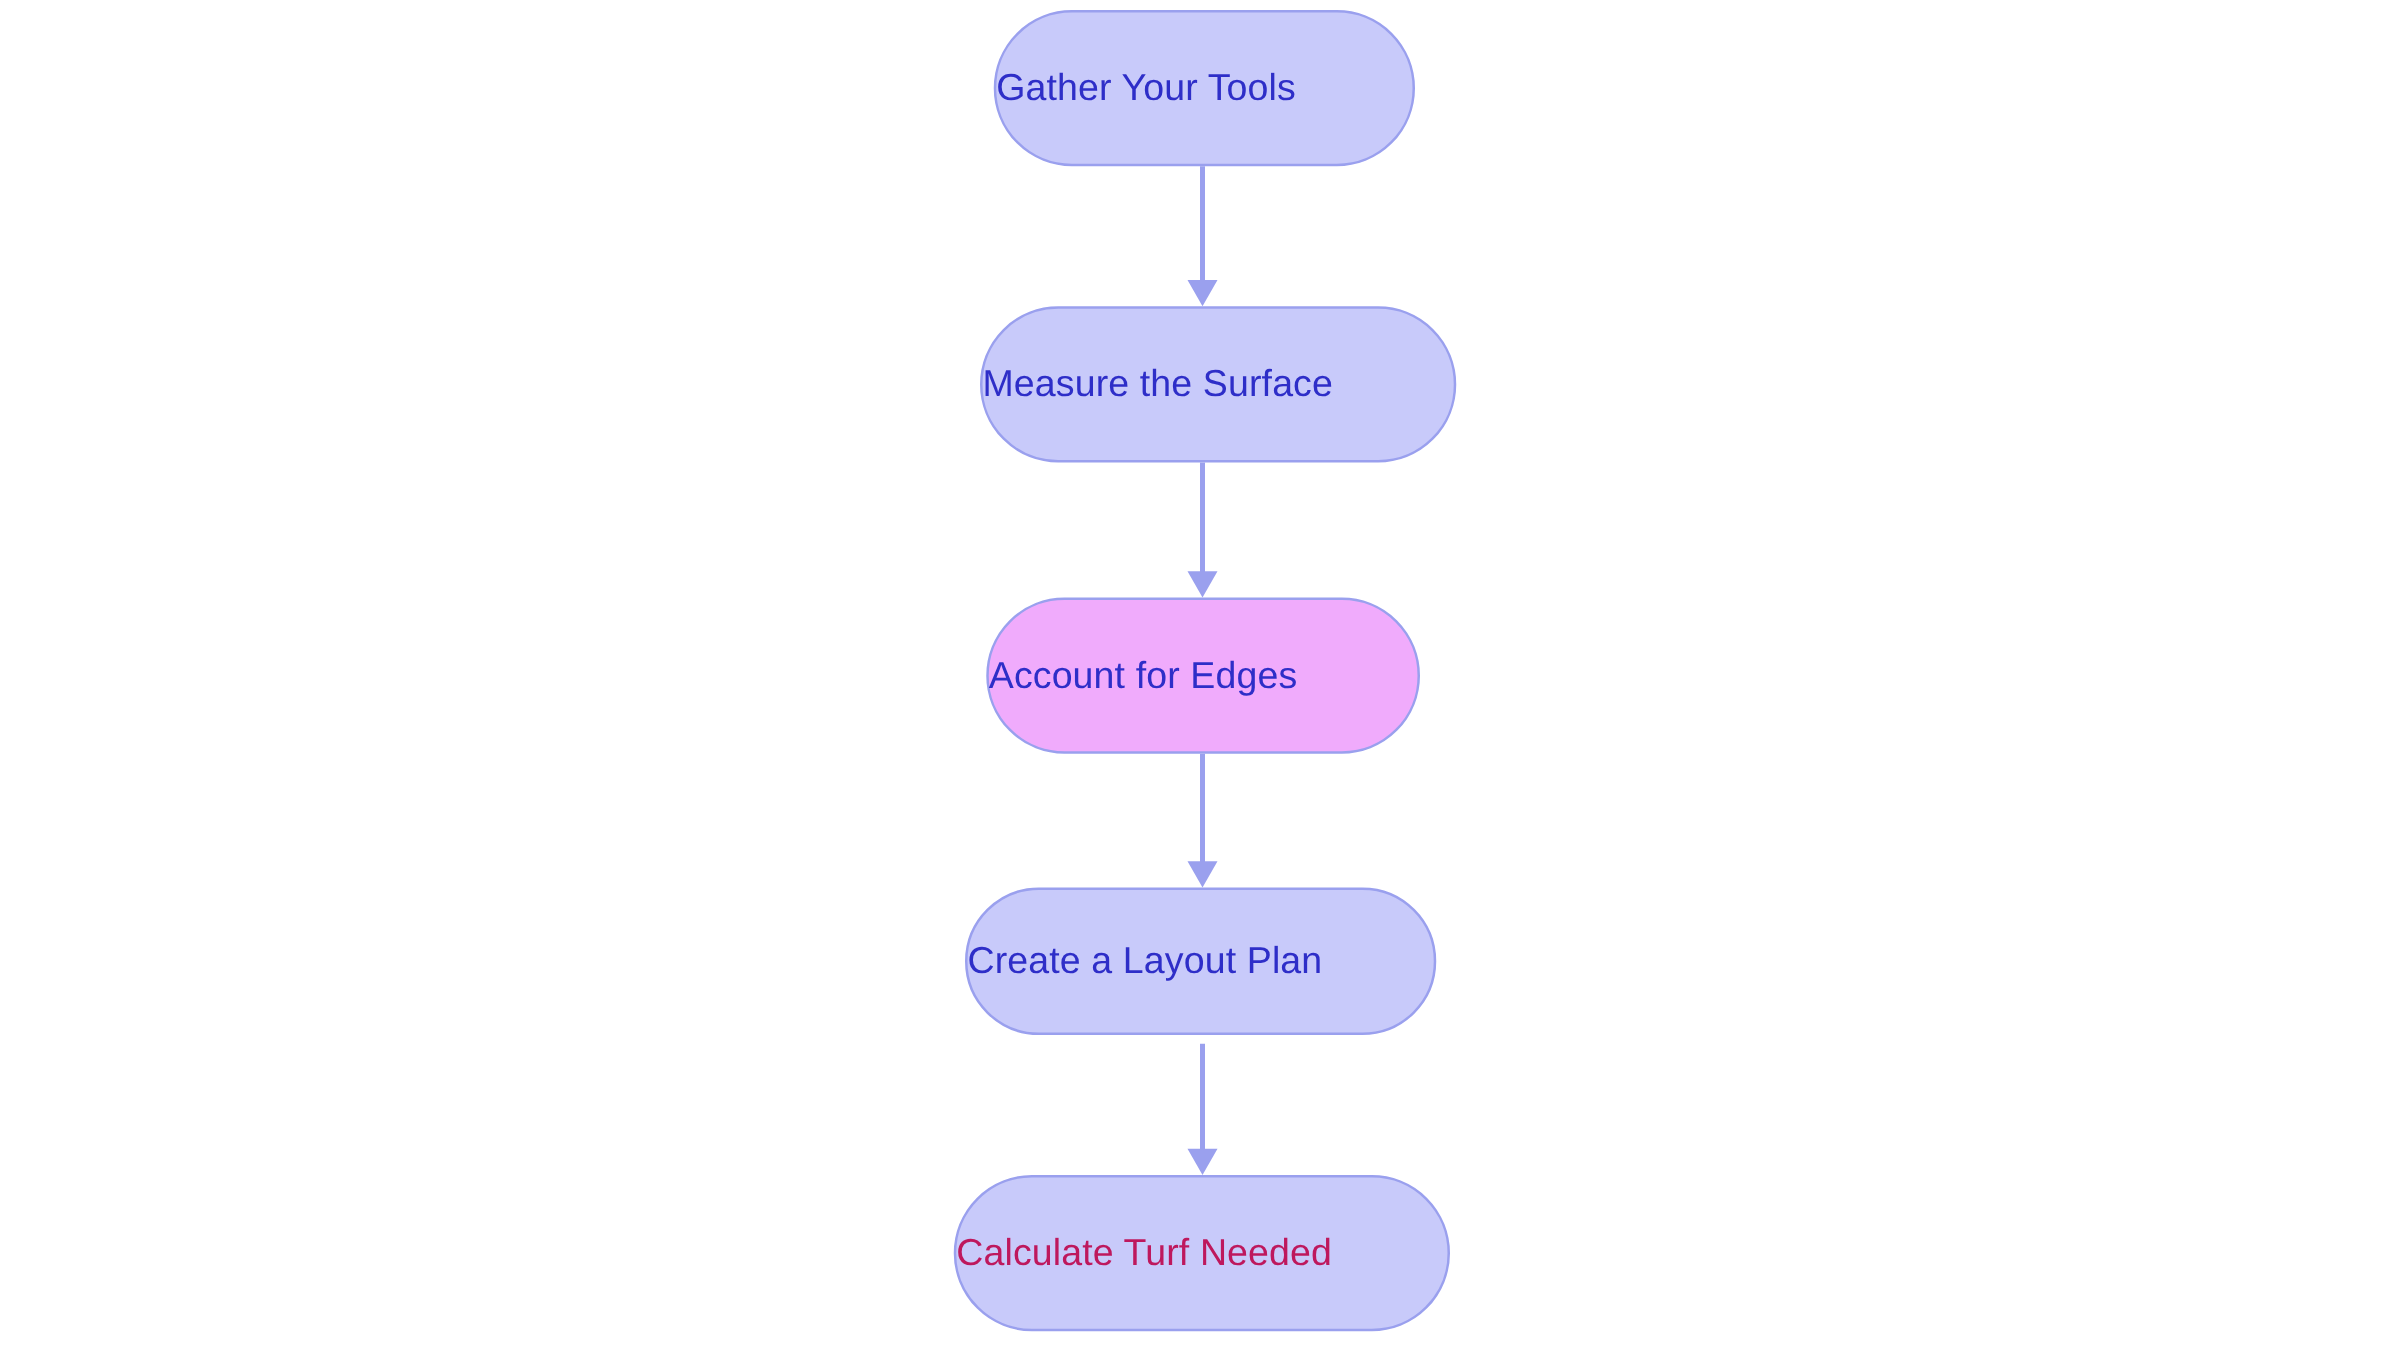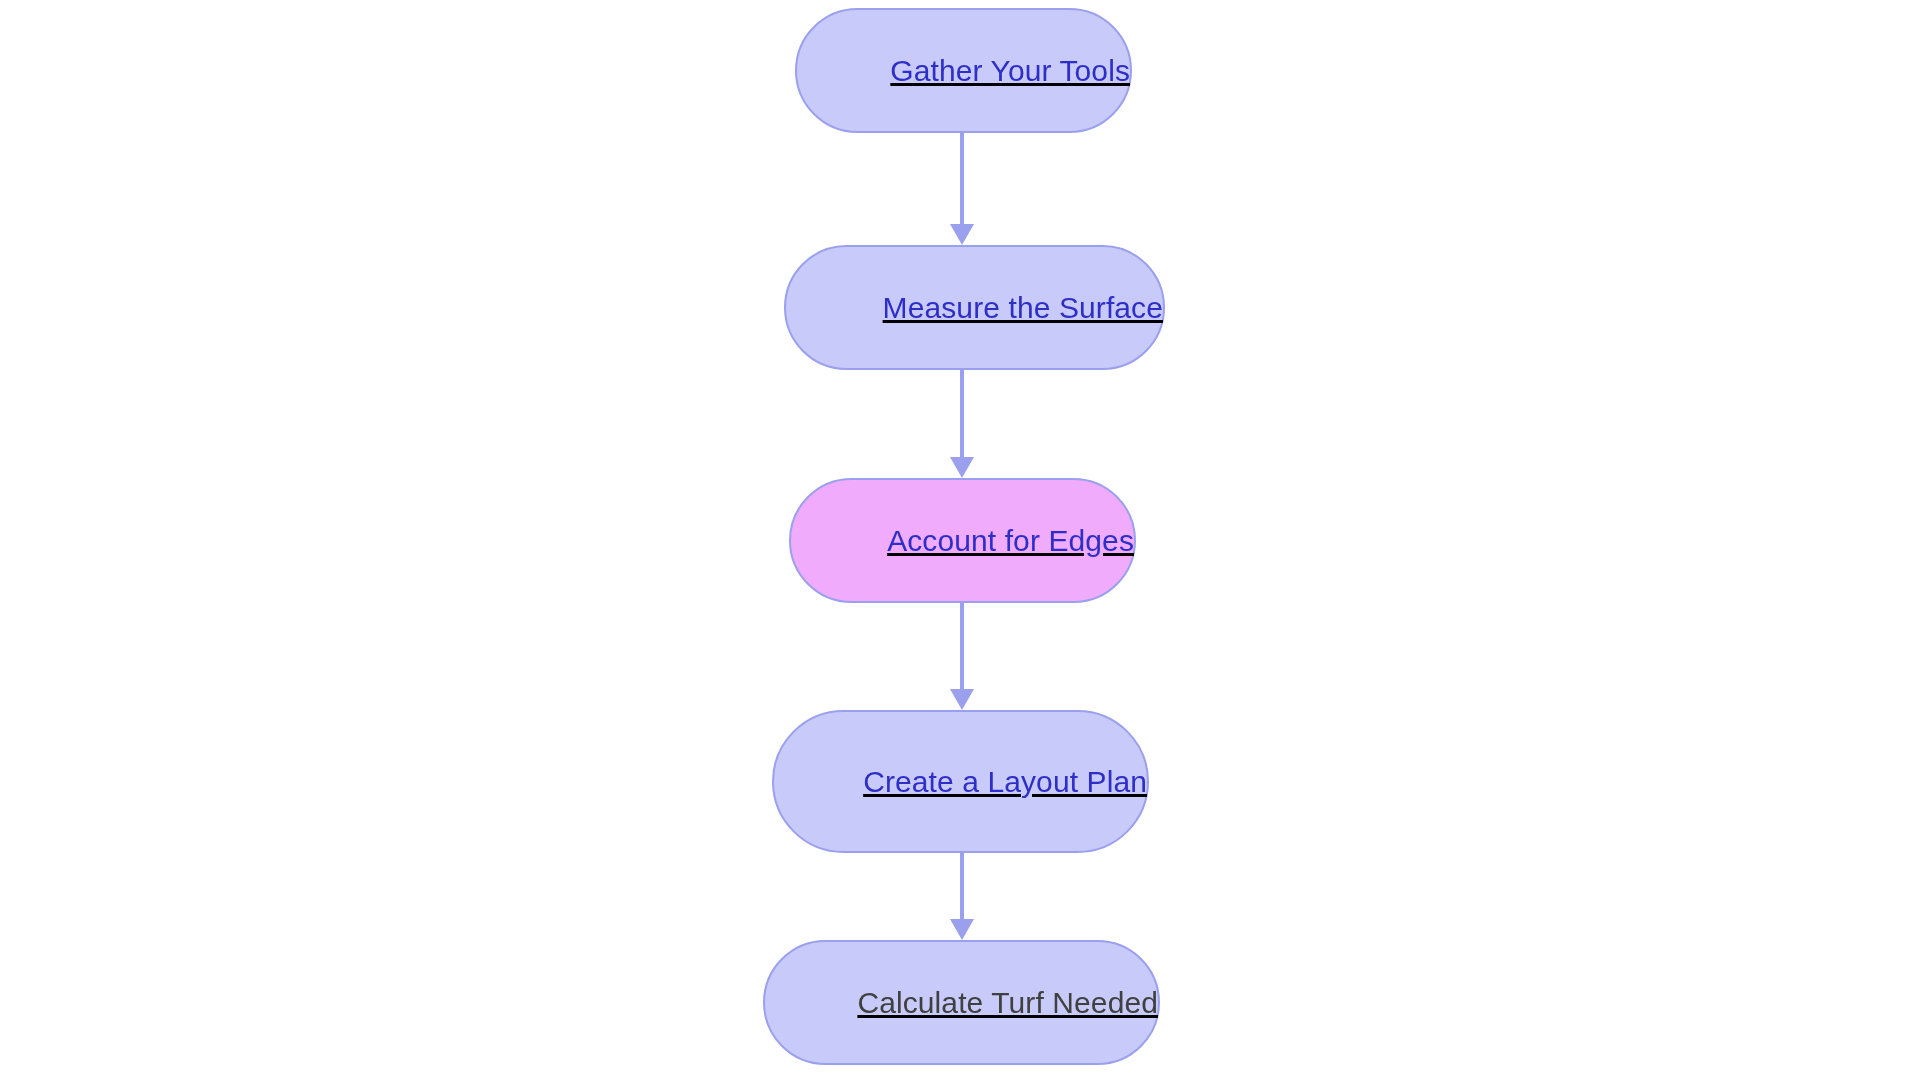--- a/index.html
+++ b/index.html
@@ -30,27 +30,26 @@
     position: absolute;
     inset: 0;
     width: 1920px;
     height: 1083px;
   }
   .flow-node {
     position: absolute;
     box-sizing: border-box;
     display: flex;
     align-items: center;
-    justify-content: flex-end;
+    justify-content: flex-start;
     background: #c8cafa;
     border: 2px solid #9aa0ee;
     border-radius: 999px;
     -webkit-user-select: none;
     user-select: none;
-    text-decoration: underline;
   }
   .flow-node-label {
     font-family: "Liberation Sans", sans-serif;
     font-size: 30px;
     line-height: 1;
     font-weight: 400;
     color: #2e2ec8;
     white-space: nowrap;
     letter-spacing: 0.1px;
   }
@@ -82,21 +81,21 @@
   <div id="node-layer">
     <div class="flow-node" style="left: 795px; top: 8px; width: 337px; height: 125px; background: rgb(200, 202, 250); border-color: rgb(154, 160, 238);">
       <span class="flow-node-label" style="color: rgb(46, 46, 200);">Gather Your Tools</span>
     </div>
     <div class="flow-node" style="left: 784px; top: 245px; width: 381px; height: 125px; background: rgb(200, 202, 250); border-color: rgb(154, 160, 238);">
       <span class="flow-node-label" style="color: rgb(46, 46, 200);">Measure the Surface</span>
     </div>
     <div class="flow-node" style="left: 789px; top: 478px; width: 347px; height: 125px; background: #f0abfc; border-color: rgb(154, 160, 238);">
       <span class="flow-node-label" style="color: rgb(46, 46, 200);">Account for Edges</span>
     </div>
-    <div class="flow-node" style="left: 772px; top: 710px; width: 377px; height: 143px; background: rgb(200, 202, 250); border-color: rgb(154, 160, 238);">
+    <div class="flow-node" style="left: 772px; top: 710px; width: 377px; height: 118px; background: rgb(200, 202, 250); border-color: rgb(154, 160, 238);">
       <span class="flow-node-label" style="color: rgb(46, 46, 200);">Create a Layout Plan</span>
     </div>
     <div class="flow-node" style="left: 763px; top: 940px; width: 397px; height: 125px; background: rgb(200, 202, 250); border-color: rgb(154, 160, 238);">
-      <span class="flow-node-label" style="color: #404040;">Calculate Turf Needed</span>
+      <span class="flow-node-label" style="color: #be185d;">Calculate Turf Needed</span>
     </div>
   </div>
 
 </div>
 
 </body></html>

